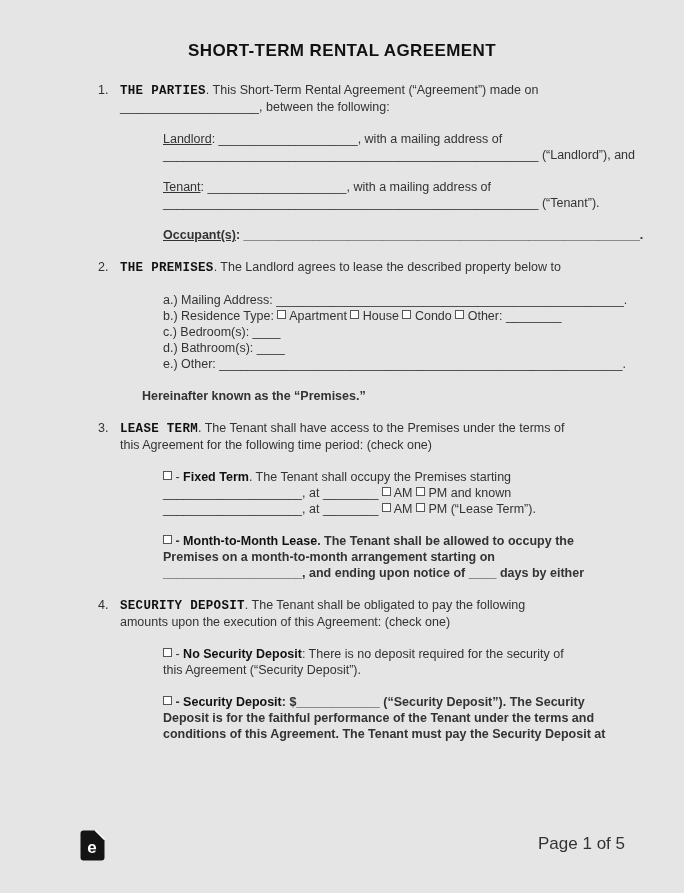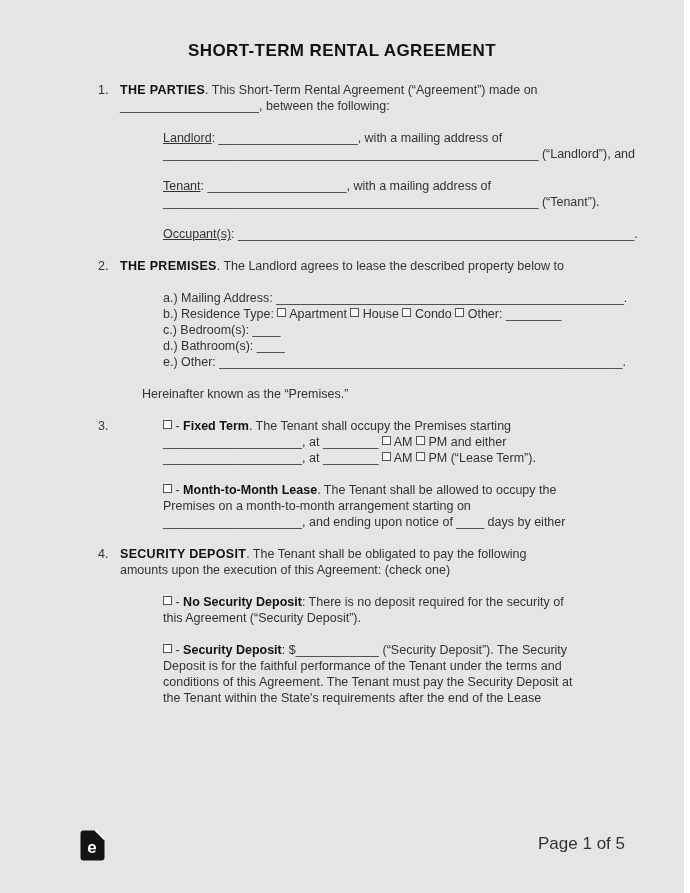--- a/index.html
+++ b/index.html
@@ -17,25 +17,25 @@
     position:absolute; top:41px; left:0; right:0;
     text-align:center;
     font-size:17px; line-height:20px;
     font-weight:bold; color:#111111;
     letter-spacing:0.4px;
   }
   .content { position:absolute; left:98px; top:82px; width:545px; }
   .sec { position:relative; padding-left:22px; margin-bottom:16px; }
   .num { position:absolute; left:0; top:0; }
   .para { margin-bottom:16px; }
-  .para:last-child { margin-bottom:0; }
+  .para:last-child { margin-bottom:0;font-weight:bold; }
   .sub { margin-left:43px; margin-top:12px; }
   .hereinafter { margin-left:22px; margin-top:4px; }
   .line { white-space:pre; }
-  .h { font-weight:bold; color:#111111; letter-spacing:0.3px; }
+  .h { font-weight:bold; color:#111111; letter-spacing:0.3px;font-family:Liberation Mono, monospace; }
   b { color:#111111; }
   .ul { text-decoration:underline; }
   .cb {
     display:inline-block;
     width:7px; height:7px;
     border:1px solid #555555;
     vertical-align:1px;
     background:#ffffff;
   }
   .footer-logo { position:absolute; left:80px; top:830px; }
@@ -84,23 +84,27 @@
         <div class="line">d.) Bathroom(s): ____</div>
         <div class="line">e.) Other: __________________________________________________________.</div>
       </div>
       <div class="para hereinafter">
         <div class="line">Hereinafter known as the “Premises.”</div>
       </div>
     </div>
 
     <div class="sec">
       <span class="num">3.</span>
+      <div class="para">
+        <div class="line"><span class="h">LEASE TERM</span><span>. The Tenant shall have access to the Premises under the terms of</span></div>
+        <div class="line">this Agreement for the following time period: (check one)</div>
+      </div>
       <div class="para sub">
         <div class="line"><span class="cb"></span><span> - </span><b>Fixed Term</b><span>. The Tenant shall occupy the Premises starting</span></div>
-        <div class="line"><span>____________________, at ________ </span><span class="cb"></span><span> AM </span><span class="cb"></span><span> PM and either</span></div>
+        <div class="line"><span>____________________, at ________ </span><span class="cb"></span><span> AM </span><span class="cb"></span><span> PM and known</span></div>
         <div class="line"><span>____________________, at ________ </span><span class="cb"></span><span> AM </span><span class="cb"></span><span> PM (“Lease Term”).</span></div>
       </div>
       <div class="para sub">
         <div class="line"><span class="cb"></span><span> - </span><b>Month-to-Month Lease</b><span>. The Tenant shall be allowed to occupy the</span></div>
         <div class="line">Premises on a month-to-month arrangement starting on</div>
         <div class="line">____________________, and ending upon notice of ____ days by either</div>
       </div>
     </div>
 
     <div class="sec">
@@ -110,21 +114,20 @@
         <div class="line">amounts upon the execution of this Agreement: (check one)</div>
       </div>
       <div class="para sub">
         <div class="line"><span class="cb"></span><span> - </span><b>No Security Deposit</b><span>: There is no deposit required for the security of</span></div>
         <div class="line">this Agreement (“Security Deposit”).</div>
       </div>
       <div class="para sub">
         <div class="line"><span class="cb"></span><span> - </span><b>Security Deposit</b><span>: $____________ (“Security Deposit”). The Security</span></div>
         <div class="line">Deposit is for the faithful performance of the Tenant under the terms and</div>
         <div class="line">conditions of this Agreement. The Tenant must pay the Security Deposit at</div>
-        <div class="line">the Tenant within the State's requirements after the end of the Lease</div>
       </div>
     </div>
 
   </div>
 
   <div class="footer-logo">
     <svg width="25" height="31" viewBox="0 0 25 31" aria-hidden="true">
       <path d="M3.5 0.5 H16 L24.5 9 V27.5 a3 3 0 0 1 -3 3 H3.5 a3 3 0 0 1 -3 -3 V3.5 a3 3 0 0 1 3 -3 Z" fill="#141414"></path>
       <path d="M15.2 0.2 L24.8 9.8" stroke="#ffffff" stroke-width="1.6" fill="none"></path>
       <text x="12" y="23" text-anchor="middle" font-family="Liberation Sans, sans-serif" font-size="17" font-weight="bold" fill="#ffffff">e</text>

